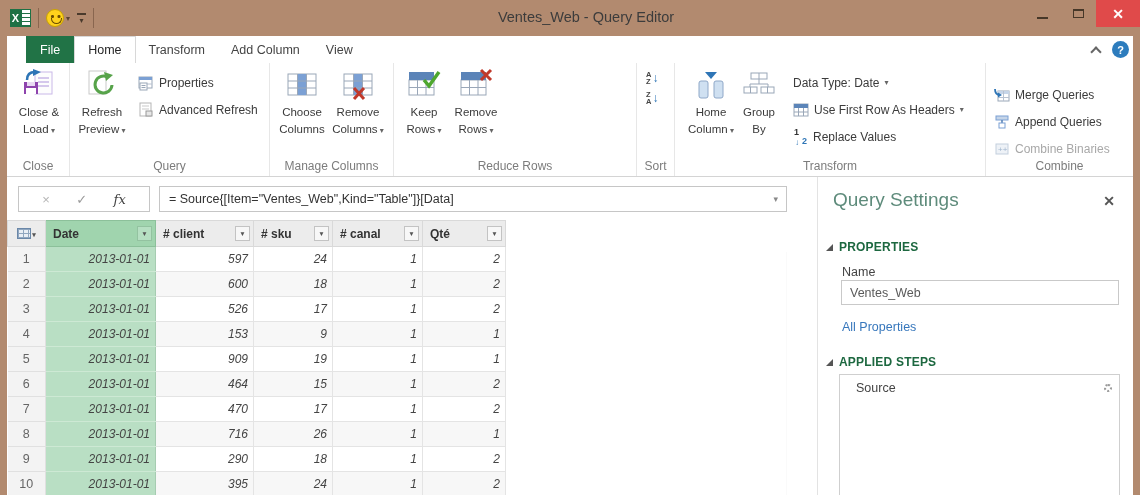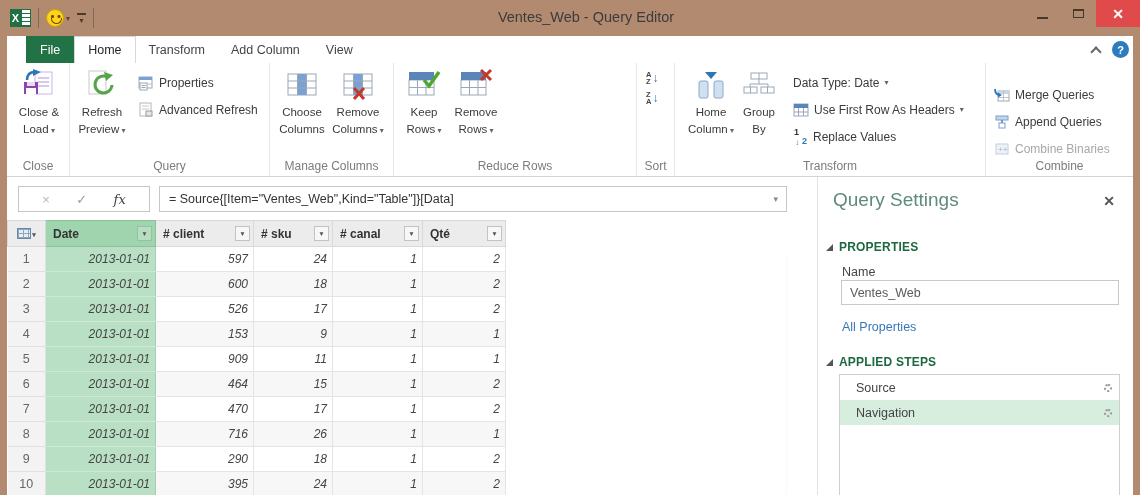--- a/index.html
+++ b/index.html
@@ -475,21 +475,21 @@
           <td class="date">2013-01-01</td>
           <td>153</td>
           <td>9</td>
           <td>1</td>
           <td>1</td>
         </tr>
           <tr class="">
           <td class="rn">5</td>
           <td class="date">2013-01-01</td>
           <td>909</td>
-          <td>11</td>
+          <td>19</td>
           <td>1</td>
           <td>1</td>
         </tr>
           <tr class="">
           <td class="rn">6</td>
           <td class="date">2013-01-01</td>
           <td>464</td>
           <td>15</td>
           <td>1</td>
           <td>2</td>
@@ -551,20 +551,16 @@
     <div class="sec-head" style="left:8px;top:178px">
       <span class="tri"></span>
       <span>APPLIED STEPS</span>
     </div>
     <ul class="steps-box">
 
     <li class="step">
         <span>Source</span>
         <span class="gear"></span>
       </li>
-        <li class="step sel">
-        <span>Navigation</span>
-        <span class="gear"></span>
-      </li>
       </ul>
   </div>
 
 </div>
 
 </body></html>

